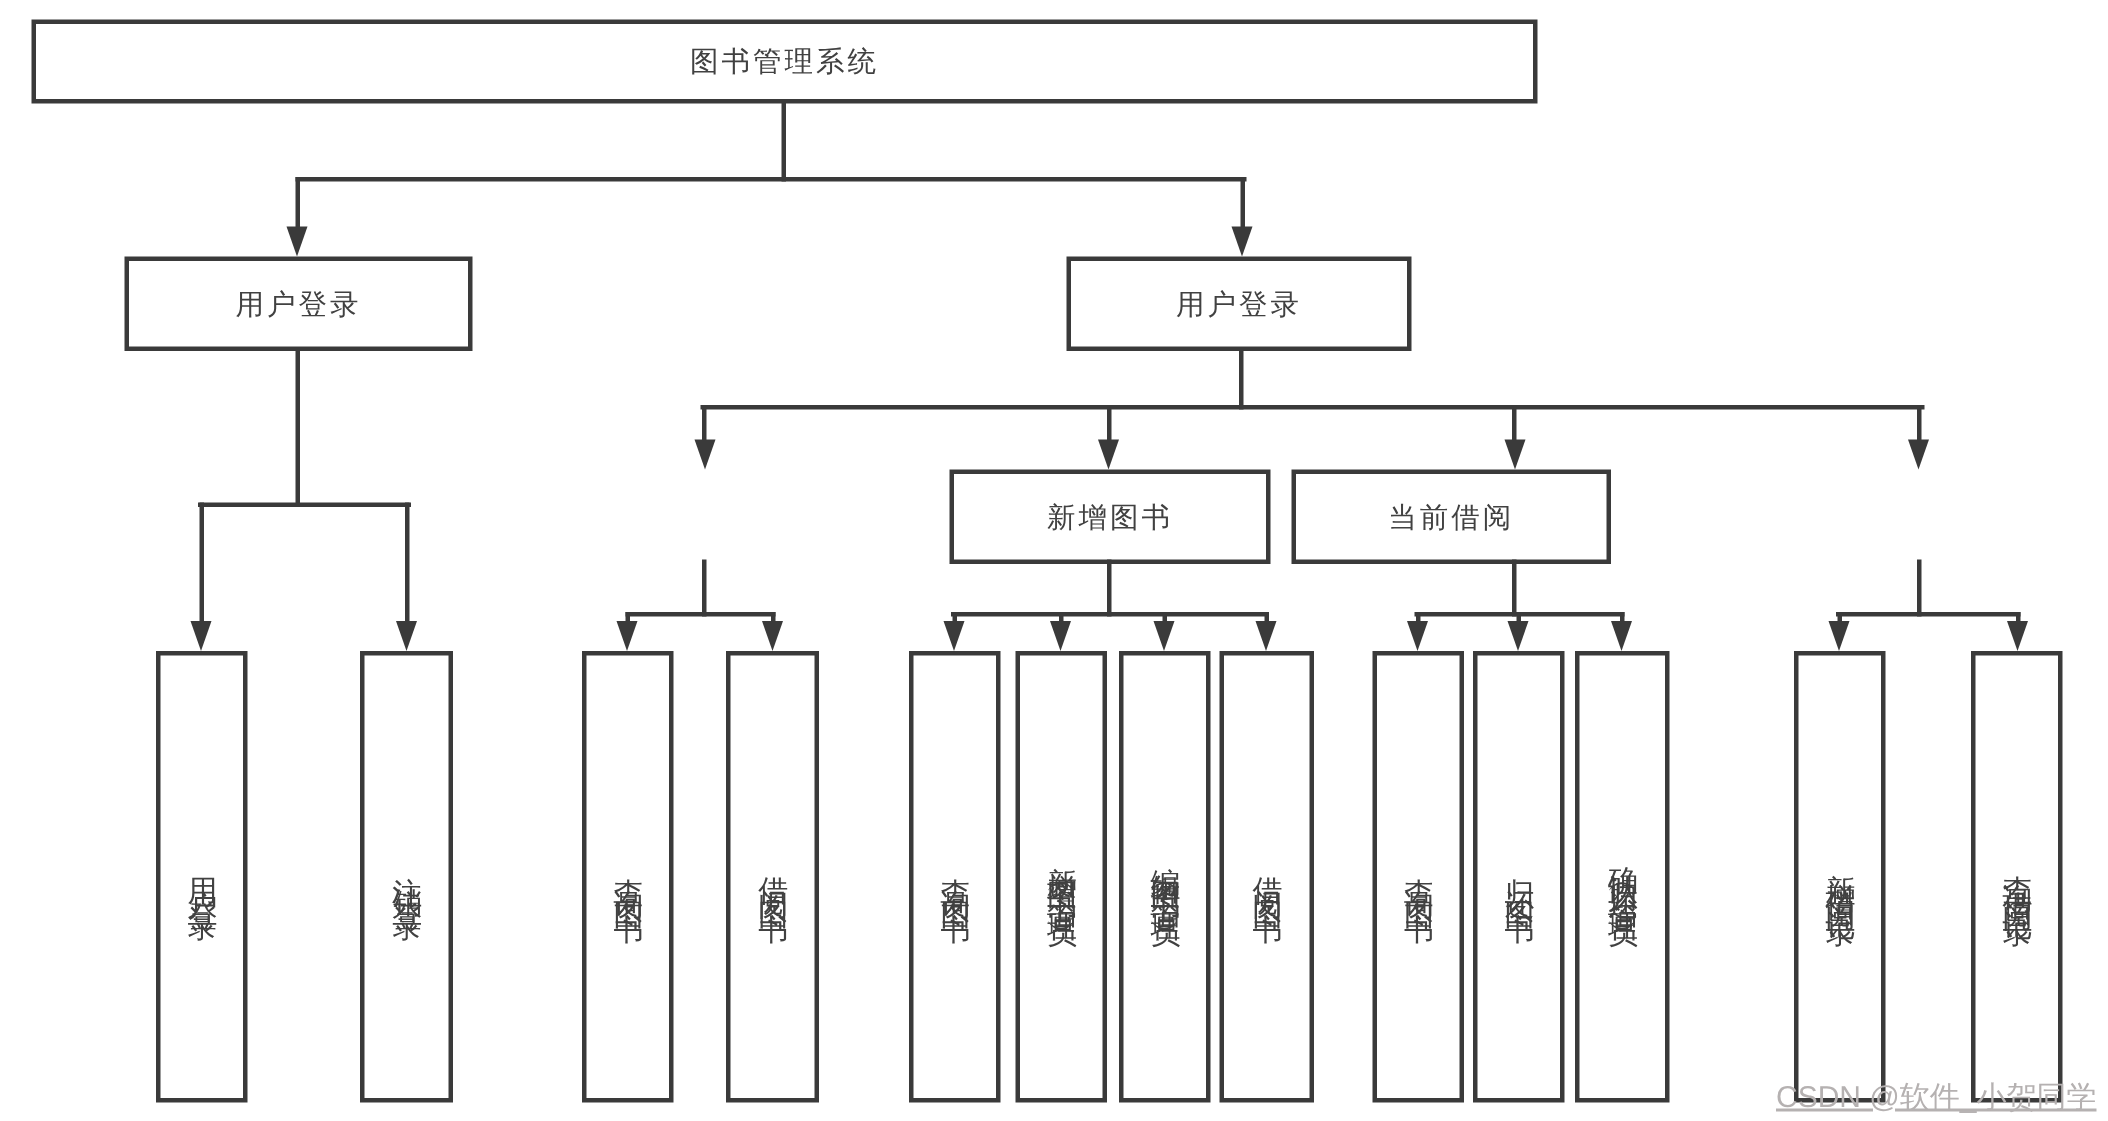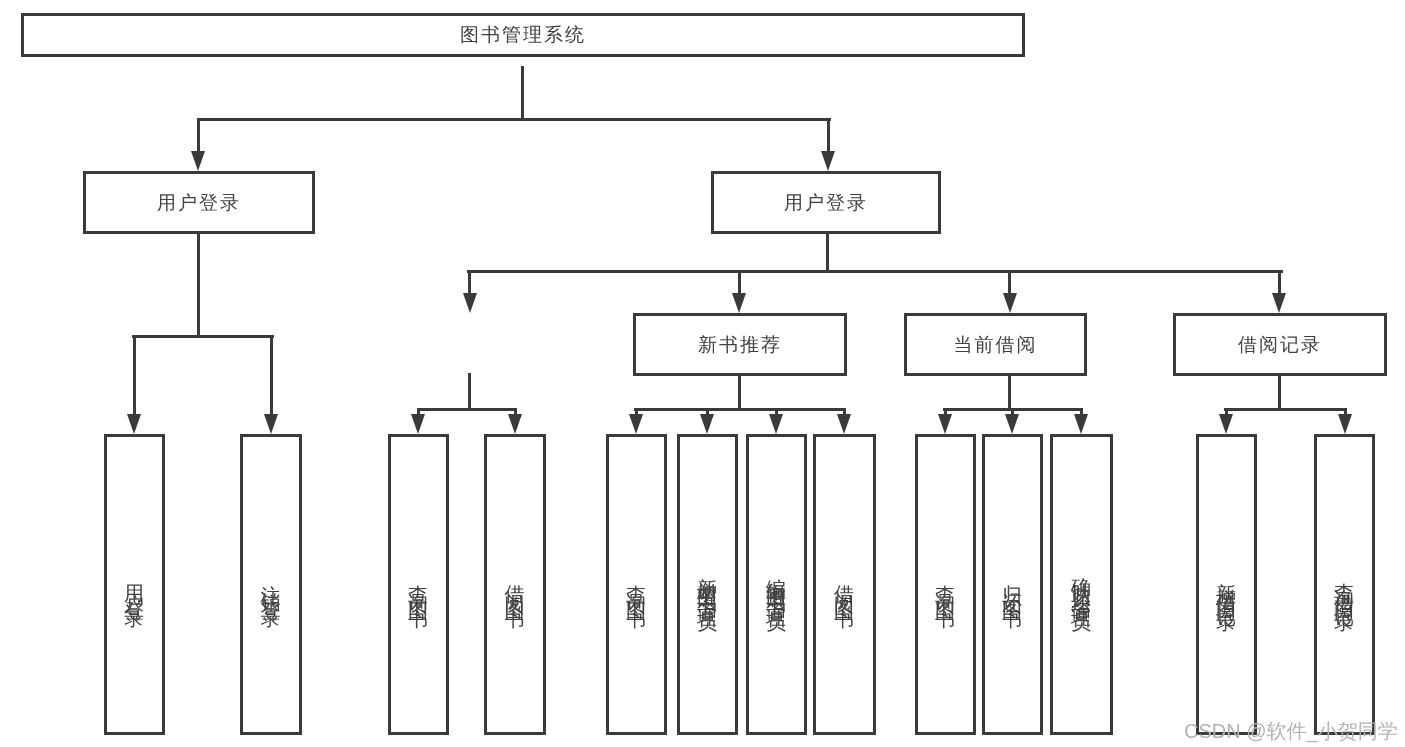--- a/index.html
+++ b/index.html
@@ -36,29 +36,29 @@
   }
   .hline{position:absolute;height:3px;background:var(--line);}
   .vline{position:absolute;width:3px;background:var(--line);}
   .tri{
     position:absolute;width:0;height:0;
     border-left:7px solid transparent;border-right:7px solid transparent;
     border-top:20px solid var(--line);
   }
   .watermark{
     position:absolute;left:1184px;top:718px;z-index:10;
-    font-size:20px;color:var(--watermark);white-space:nowrap;
+    font-size:20px;color:var(--watermark);white-space:nowrap;text-decoration:underline;
   }
 </style>
 </head>
 <body>
 
 <div class="canvas">
 
-  <div class="hbox" style="left:21px;top:13px;width:1004px;height:44px">
+  <div class="hbox" style="left:21px;top:13px;width:1004px;height:56px">
     <span>图书管理系统</span>
   </div>
 
   <div class="vline" style="left:521px;top:66px;height:55px"></div>
   <div class="hline" style="left:197px;top:118px;width:634px"></div>
   <div class="vline" style="left:197px;top:118px;height:36px"></div>
   <div class="tri" style="left:191px;top:151px"></div>
   <div class="vline" style="left:827px;top:118px;height:36px"></div>
   <div class="tri" style="left:821px;top:151px"></div>
 
@@ -81,27 +81,24 @@
   <div class="vline" style="left:468px;top:270px;height:25px"></div>
   <div class="tri" style="left:463px;top:293px"></div>
   <div class="vline" style="left:738px;top:270px;height:25px"></div>
   <div class="tri" style="left:732px;top:293px"></div>
   <div class="vline" style="left:1008px;top:270px;height:25px"></div>
   <div class="tri" style="left:1003px;top:293px"></div>
   <div class="vline" style="left:1278px;top:270px;height:25px"></div>
   <div class="tri" style="left:1272px;top:293px"></div>
 
   <div class="hbox" style="left:633px;top:313px;width:214px;height:63px">
-    <span>新书推荐</span>
+    <span>新增图书</span>
   </div>
-  <div class="hbox" style="left:904px;top:313px;width:183px;height:63px">
+  <div class="hbox" style="left:861px;top:313px;width:213px;height:63px">
     <span>当前借阅</span>
-  </div>
-  <div class="hbox" style="left:1173px;top:313px;width:214px;height:63px">
-    <span>借阅记录</span>
   </div>
 
   <div class="vline" style="left:468px;top:373px;height:38px"></div>
   <div class="hline" style="left:417px;top:408px;width:100px"></div>
   <div class="vline" style="left:417px;top:408px;height:10px"></div>
   <div class="tri" style="left:411px;top:414px"></div>
   <div class="vline" style="left:514px;top:408px;height:10px"></div>
   <div class="tri" style="left:508px;top:414px"></div>
 
   <div class="vline" style="left:738px;top:373px;height:38px"></div>

